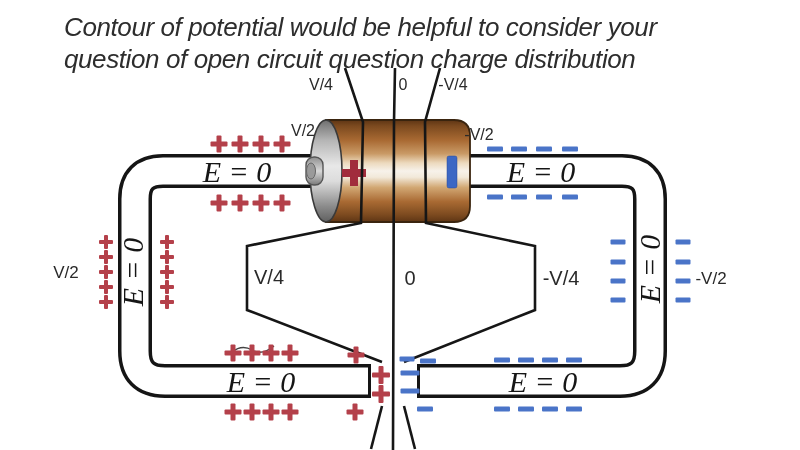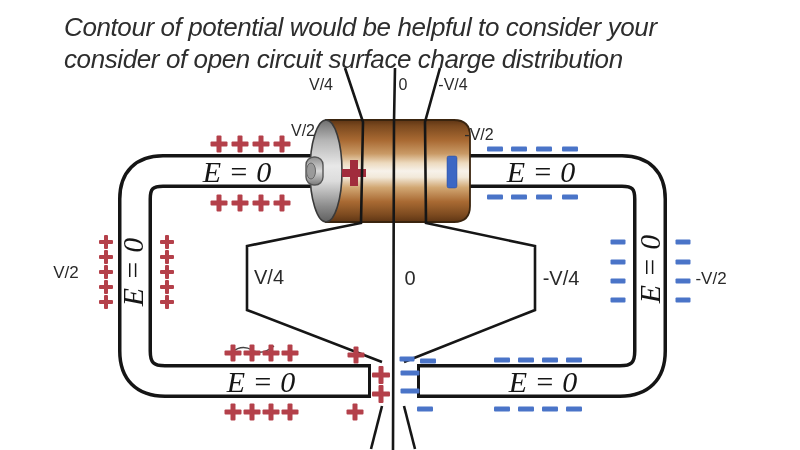--- a/index.html
+++ b/index.html
@@ -19,21 +19,21 @@
   .p-mid{font-size:20px;}
   .p-side{font-size:17px;}
 </style>
 </head>
 <body>
 
 <div id="stage">
 
   <div id="title">
     <div>Contour of potential would be helpful to consider your</div>
-    <div>consider of open circuit surface charge distribution</div>
+    <div>question of open circuit question charge distribution</div>
   </div>
 
   <svg width="800" height="450" viewBox="0 0 800 450">
     <defs>
       <linearGradient id="bodyGrad" x1="0" y1="0" x2="0" y2="1">
         <stop offset="0" stop-color="#5e3514"></stop>
         <stop offset="0.06" stop-color="#7c4a1f"></stop>
         <stop offset="0.20" stop-color="#a96a33"></stop>
         <stop offset="0.33" stop-color="#c99a66"></stop>
         <stop offset="0.42" stop-color="#ecd9bd"></stop>

